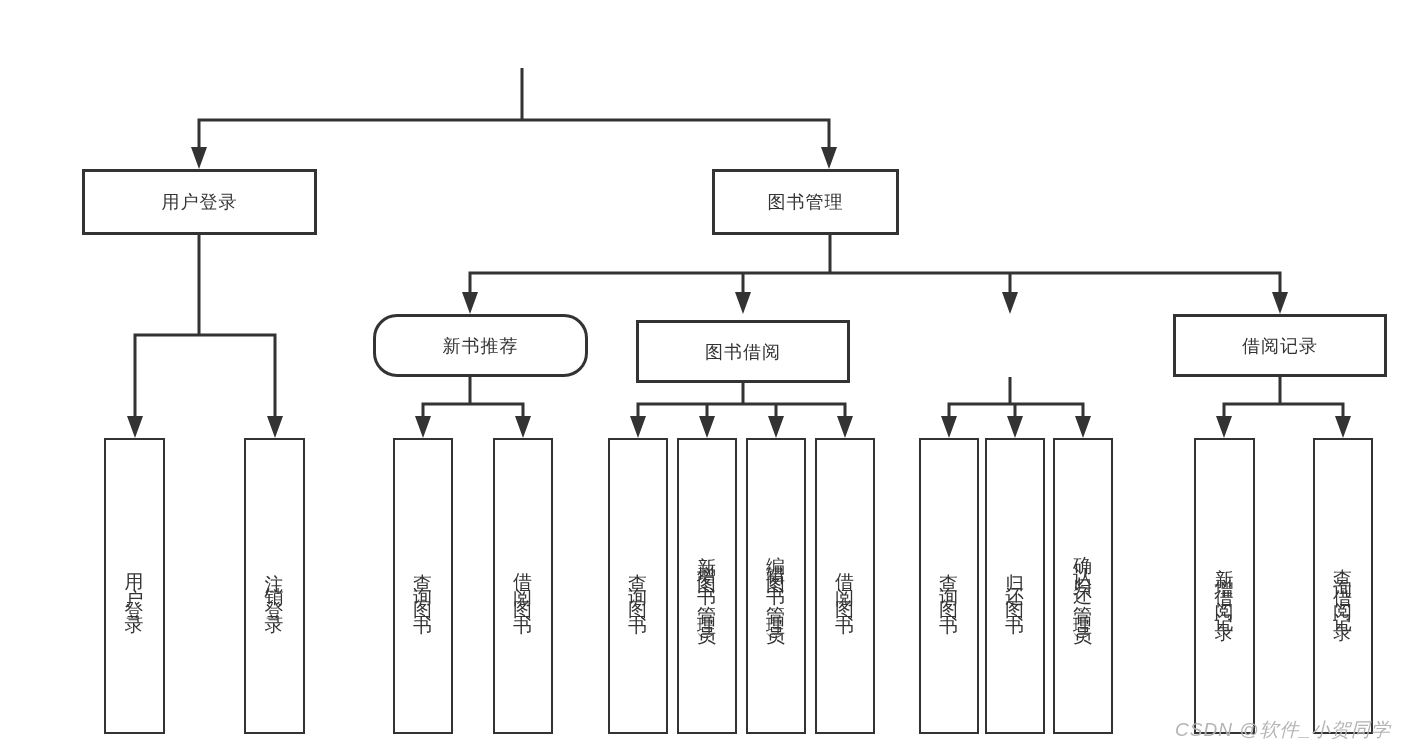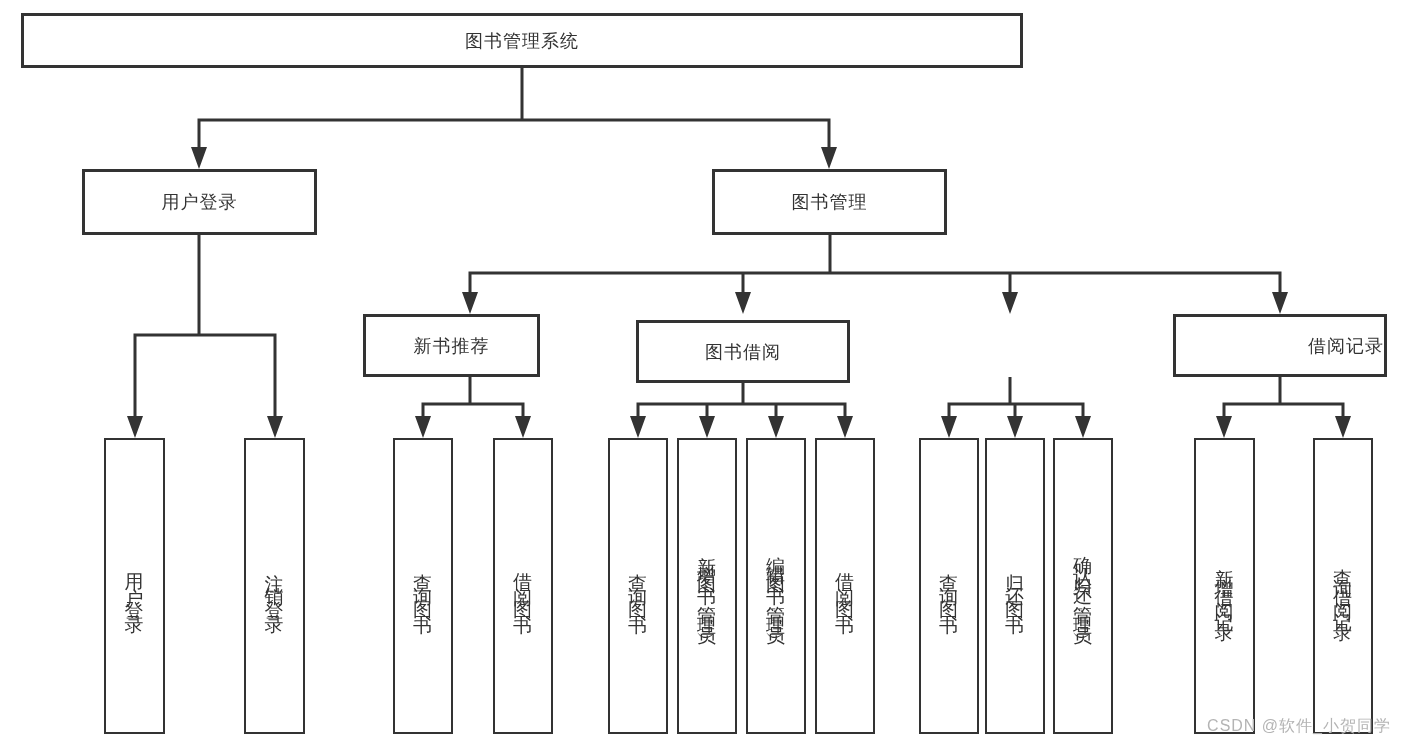--- a/index.html
+++ b/index.html
@@ -10,32 +10,32 @@
   .connectors{position:absolute;left:0;top:0;width:1405px;height:747px;}
   .connectors .line{stroke:#333333;stroke-width:3;fill:none;}
   .connectors .arrow{fill:#333333;stroke:none;}
   .box{
     position:absolute;background:#ffffff;border:3px solid #333333;
     display:flex;align-items:center;justify-content:center;box-sizing:border-box;
   }
   .box.h span{font-size:18px;letter-spacing:1px;white-space:nowrap;}
   .box.root{left:21px;top:13px;width:1002px;height:55px;}
   .box.l2a{left:82px;top:169px;width:235px;height:66px;}
-  .box.l2b{left:712px;top:169px;width:235px;height:66px;}
+  .box.l2b{left:712px;top:169px;width:187px;height:66px;}
   .box.l3{top:314px;height:63px;}
   .box.leaf{top:438px;height:296px;border-width:2px;}
   .vtext{
     writing-mode:vertical-rl;text-orientation:mixed;
     font-size:19px;letter-spacing:11px;line-height:1;white-space:nowrap;
   }
   .vtext.ls-wide{letter-spacing:14px;}
   .vtext.ls-tight{letter-spacing:10px;}
   .watermark{
-    position:absolute;right:14px;bottom:10px;font-size:16px;color:#b4b4b4;
-    letter-spacing:1px;white-space:nowrap;z-index:5;
+    position:absolute;right:14px;bottom:4px;font-size:19px;color:#b4b4b4;
+    letter-spacing:1px;white-space:nowrap;z-index:5;font-style:italic;
   }
 </style>
 </head>
 <body>
 
 <div class="canvas">
 
   <svg class="connectors" viewBox="0 0 1405 747" xmlns="http://www.w3.org/2000/svg">
     <path class="line" d="M522 68 V120 M199 148 V120 H829 V148"></path>
     <path class="line" d="M199 235 V335 M135 417 V335 H275 V417"></path>
@@ -49,38 +49,35 @@
              M1002 292 L1018 292 L1010 314 Z M1272 292 L1288 292 L1280 314 Z
              M127 416 L143 416 L135 438 Z M267 416 L283 416 L275 438 Z
              M415 416 L431 416 L423 438 Z M515 416 L531 416 L523 438 Z
              M630 416 L646 416 L638 438 Z M699 416 L715 416 L707 438 Z
              M768 416 L784 416 L776 438 Z M837 416 L853 416 L845 438 Z
              M941 416 L957 416 L949 438 Z M1007 416 L1023 416 L1015 438 Z
              M1075 416 L1091 416 L1083 438 Z M1216 416 L1232 416 L1224 438 Z
              M1335 416 L1351 416 L1343 438 Z"></path>
   </svg>
 
-  <div class="box h root">
-    <span>图书管理系统</span>
-  </div>
 
   <div class="box h l2a">
     <span>用户登录</span>
   </div>
   <div class="box h l2b">
     <span>图书管理</span>
   </div>
 
-  <div class="box h l3" style="left:363px;width:177px;">
+  <div class="box h l3" style="left:373px;width:215px;border-radius:24px;">
     <span>新书推荐</span>
   </div>
   <div class="box h l3" style="left:636px;width:214px;margin-top:6px;">
     <span>图书借阅</span>
   </div>
-  <div class="box h l3" style="left:1173px;width:214px;justify-content:flex-end;">
+  <div class="box h l3" style="left:1173px;width:214px;">
     <span>借阅记录</span>
   </div>
 
   <div class="box leaf" style="left:104px;width:61px;">
     <span class="vtext ls-wide">用户登录</span>
   </div>
   <div class="box leaf" style="left:244px;width:61px;">
     <span class="vtext ls-wide">注销登录</span>
   </div>
 

